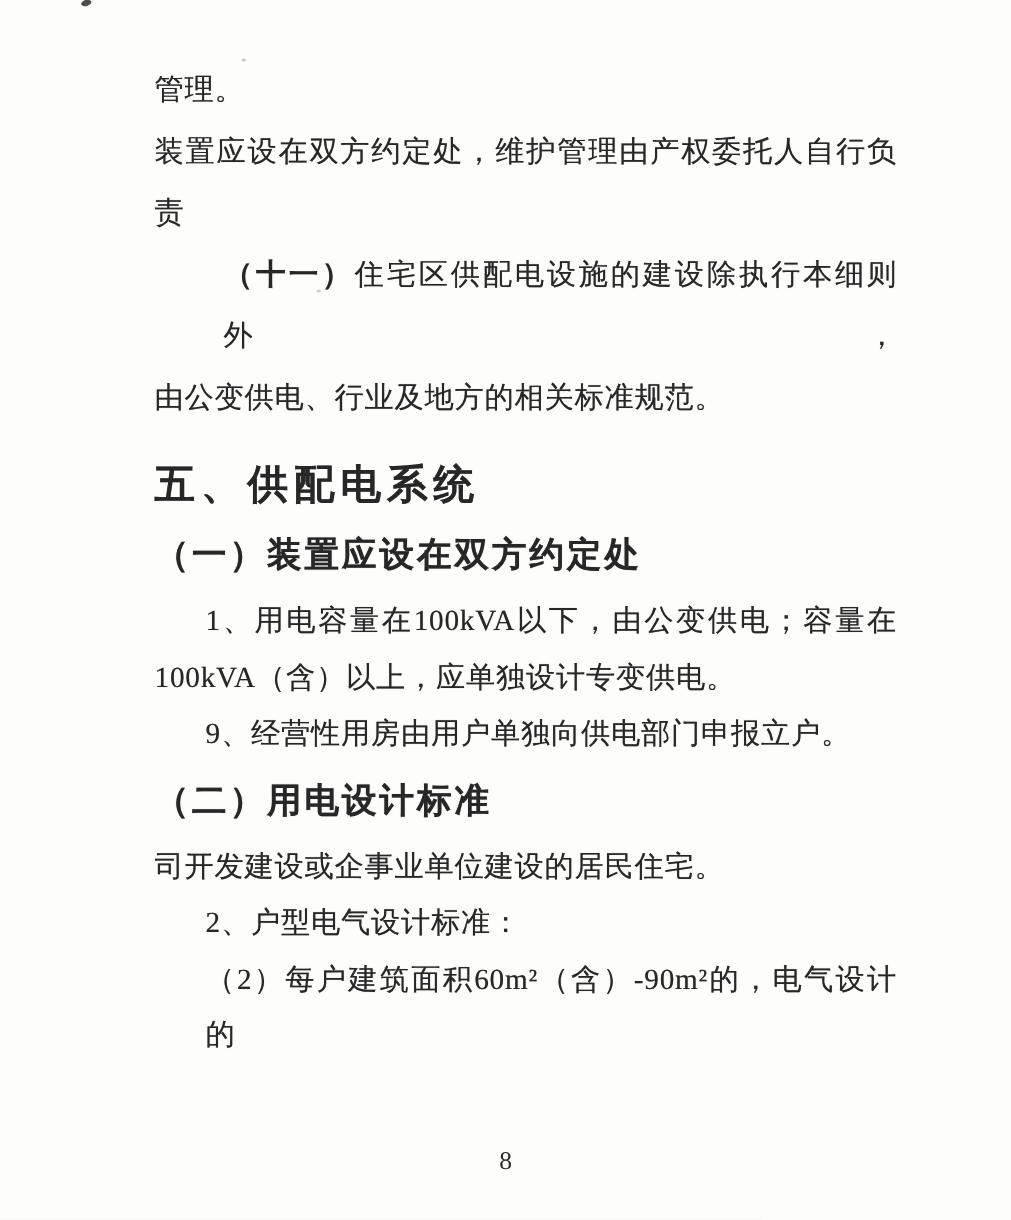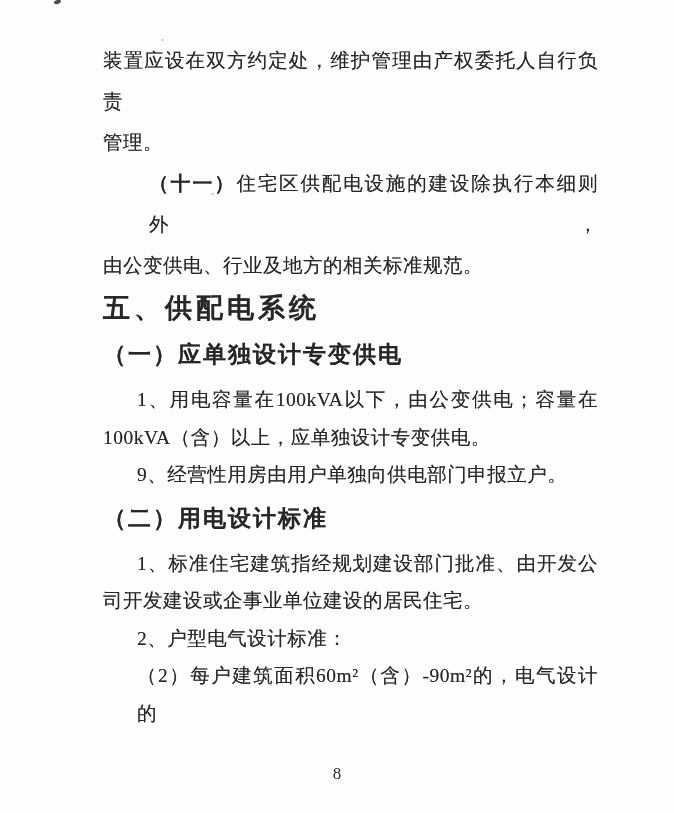--- a/index.html
+++ b/index.html
@@ -32,21 +32,21 @@
   .j  { text-align: justify; text-align-last: justify; }
   .ind1 { padding-left: 34px; }        
   .ind2 { padding-left: 46px; font-family: Liberation Serif, serif; }        
   .prefix-bold { font-weight: 700; letter-spacing: 1px; }
   .h1 {
     font-family: "Liberation Sans", "DejaVu Sans", sans-serif;
     font-weight: 700;
     font-size: 27px;
     line-height: 44px;
     letter-spacing: 4px;
-    margin-top: 0;
+    margin-top: 15px;
     text-shadow: 0 0 0.4px rgba(40,40,40,0.5);
   }
   .h2 {
     font-weight: 700;
     font-size: 23px;
     line-height: 42px;
     letter-spacing: 2px;
     margin-top: 4px;
     margin-bottom: 5px;
     text-shadow: 0 0 0.5px rgba(40,40,40,0.6);
@@ -68,41 +68,40 @@
 <body>
 
 <div class="page">
 
   <div class="speck speck-a"></div>
   <div class="speck speck-b"></div>
   <div class="speck speck-c"></div>
 
   <div class="textblock">
 
+    <div class="line g1">管理。</div>
+
     <div class="line g1 j">装置应设在双方约定处，维护管理由产权委托人自行负责</div>
-
-    <div class="line g1">管理。</div>
 
     <div class="line g1 ind2 j"><span class="prefix-bold">（十一）</span><span>住宅区供配电设施的建设除执行本细则外，</span></div>
 
     <div class="line g1">由公变供电、行业及地方的相关标准规范。</div>
 
     <div class="h1">五、供配电系统</div>
 
-    <div class="h2">（一）应单独设计专变供电</div>
+    <div class="h2">（一）装置应设在双方约定处</div>
 
     <div class="line ind1 j">1、用电容量在100kVA以下，由公变供电；容量在</div>
 
     <div class="line">100kVA（含）以上，应单独设计专变供电。</div>
 
     <div class="line ind1">9、经营性用房由用户单独向供电部门申报立户。</div>
 
     <div class="h2">（二）用电设计标准</div>
 
-    <div class="line ind1 j">1、标准住宅建筑指经规划建设部门批准、由开发公</div>
 
     <div class="line">司开发建设或企事业单位建设的居民住宅。</div>
 
     <div class="line ind1">2、户型电气设计标准：</div>
 
 
 
     <div class="line ind1 j">（2）每户建筑面积60m²（含）-90m²的，电气设计的</div>
 
   </div>

